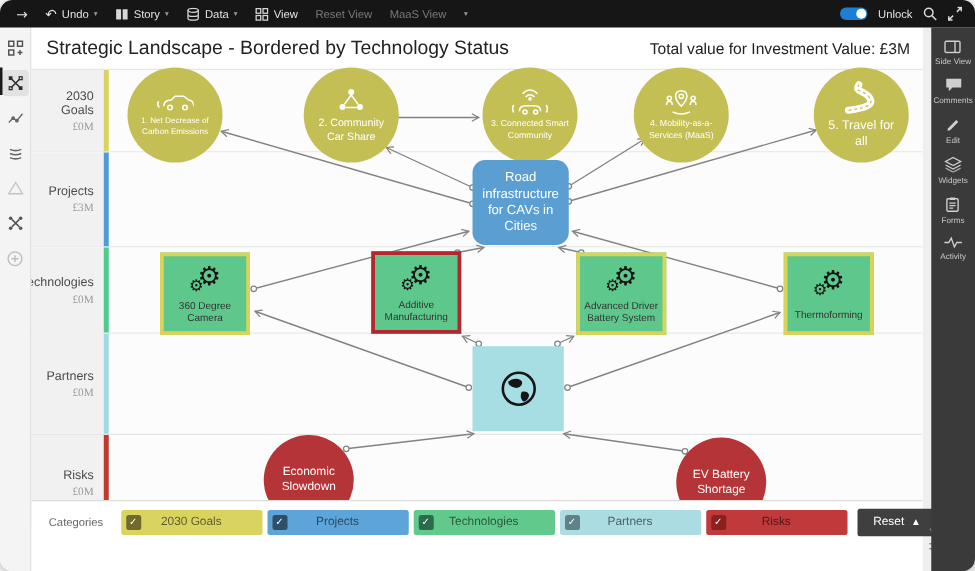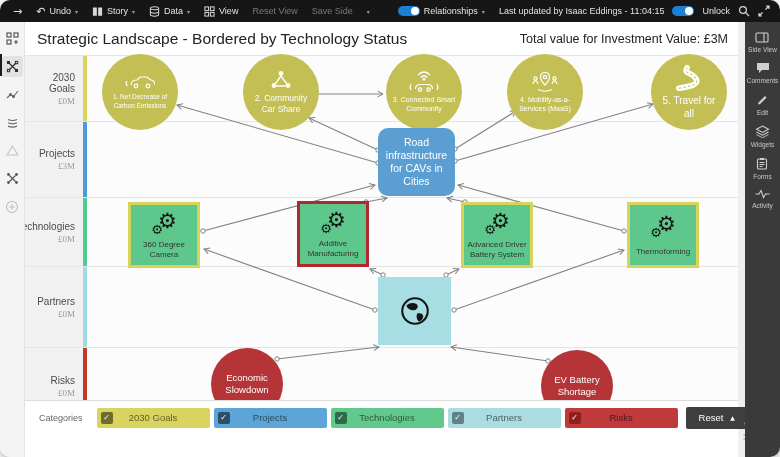--- a/index.html
+++ b/index.html
@@ -140,34 +140,28 @@
             <rect x="7" y="1" width="4" height="4"></rect>
             <rect x="1" y="7" width="4" height="4"></rect>
             <rect x="7" y="7" width="4" height="4"></rect>
           </svg>
         <span>View</span>
       </div>
       <div class="tb-item disabled">
           <span>Reset View</span>
         </div>
       <div class="tb-item disabled">
-          <span>Save Side</span>
+          <span>MaaS View</span>
         </div>
       <div class="tb-item">
           <span class="caret uni">▾</span>
         </div>
       <div class="tb-sep"></div>
-      <div class="tb-item">
-        <span class="toggle"></span>
-        <span>Relationships</span>
-        <span class="caret uni">▾</span>
-      </div>
     </div>
     <div class="tb-right">
-      <span>Last updated by Isaac Eddings - 11:04:15</span>
       <span class="toggle"></span>
       <span>Unlock</span>
       <span class="tb-icon">
         <svg class="ic" width="12" height="12" viewBox="0 0 12 12" fill="none" stroke="#d8d8d8" stroke-width="1.2">
             <circle cx="5" cy="5" r="3.4"></circle>
             <path d="M7.7 7.7 L11 11"></path>
           </svg>
       </span>
       <span class="tb-icon">
         <svg class="ic" width="12" height="12" viewBox="0 0 12 12" fill="none" stroke="#d8d8d8" stroke-width="1.2">

